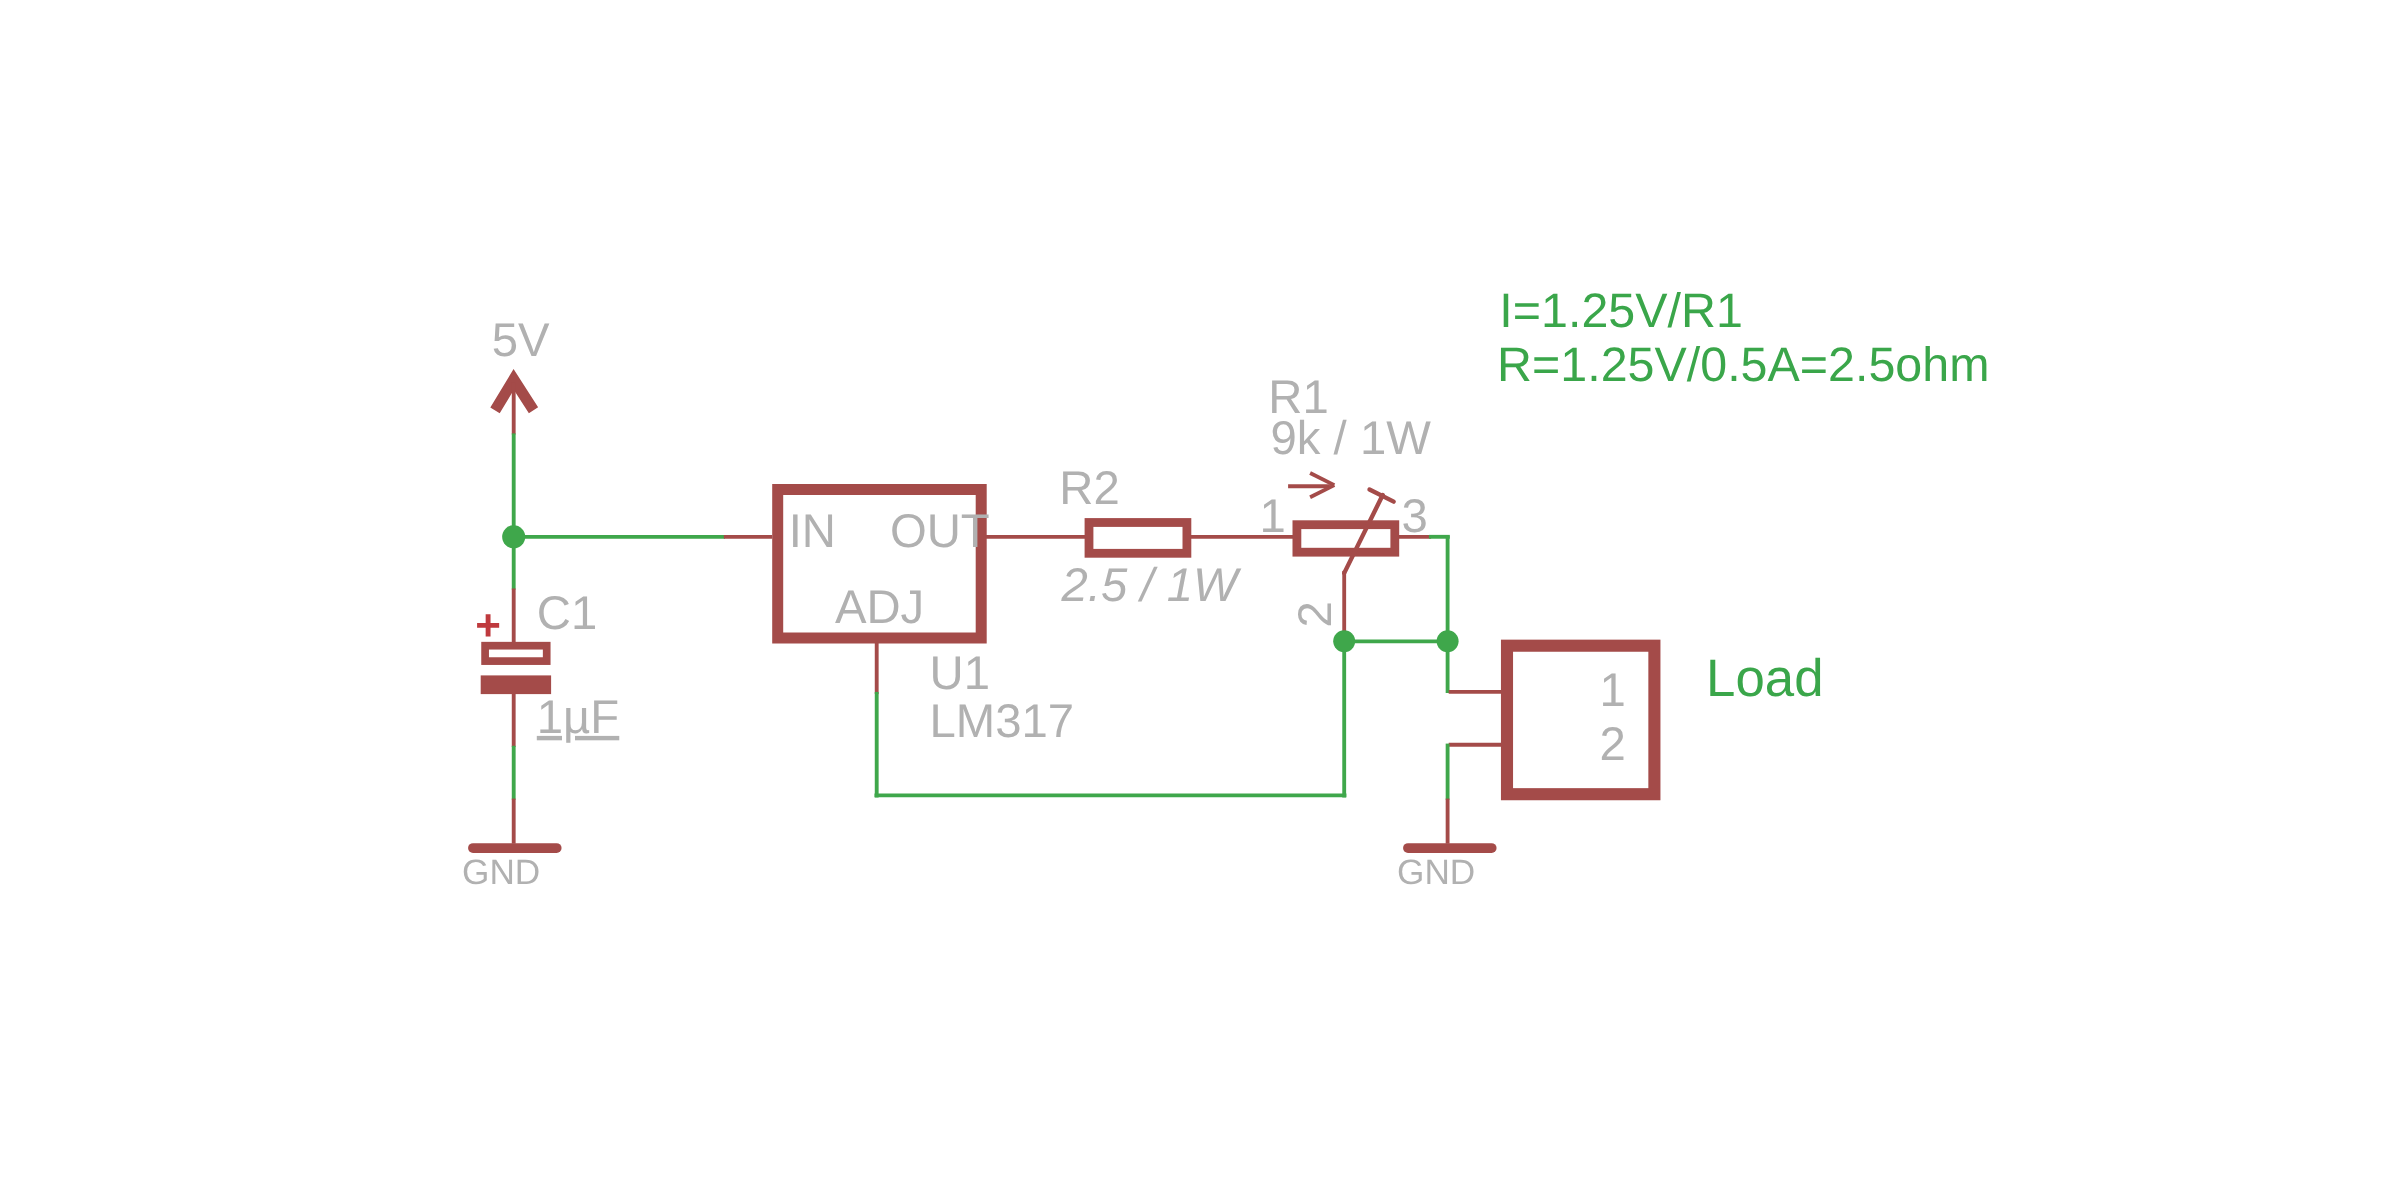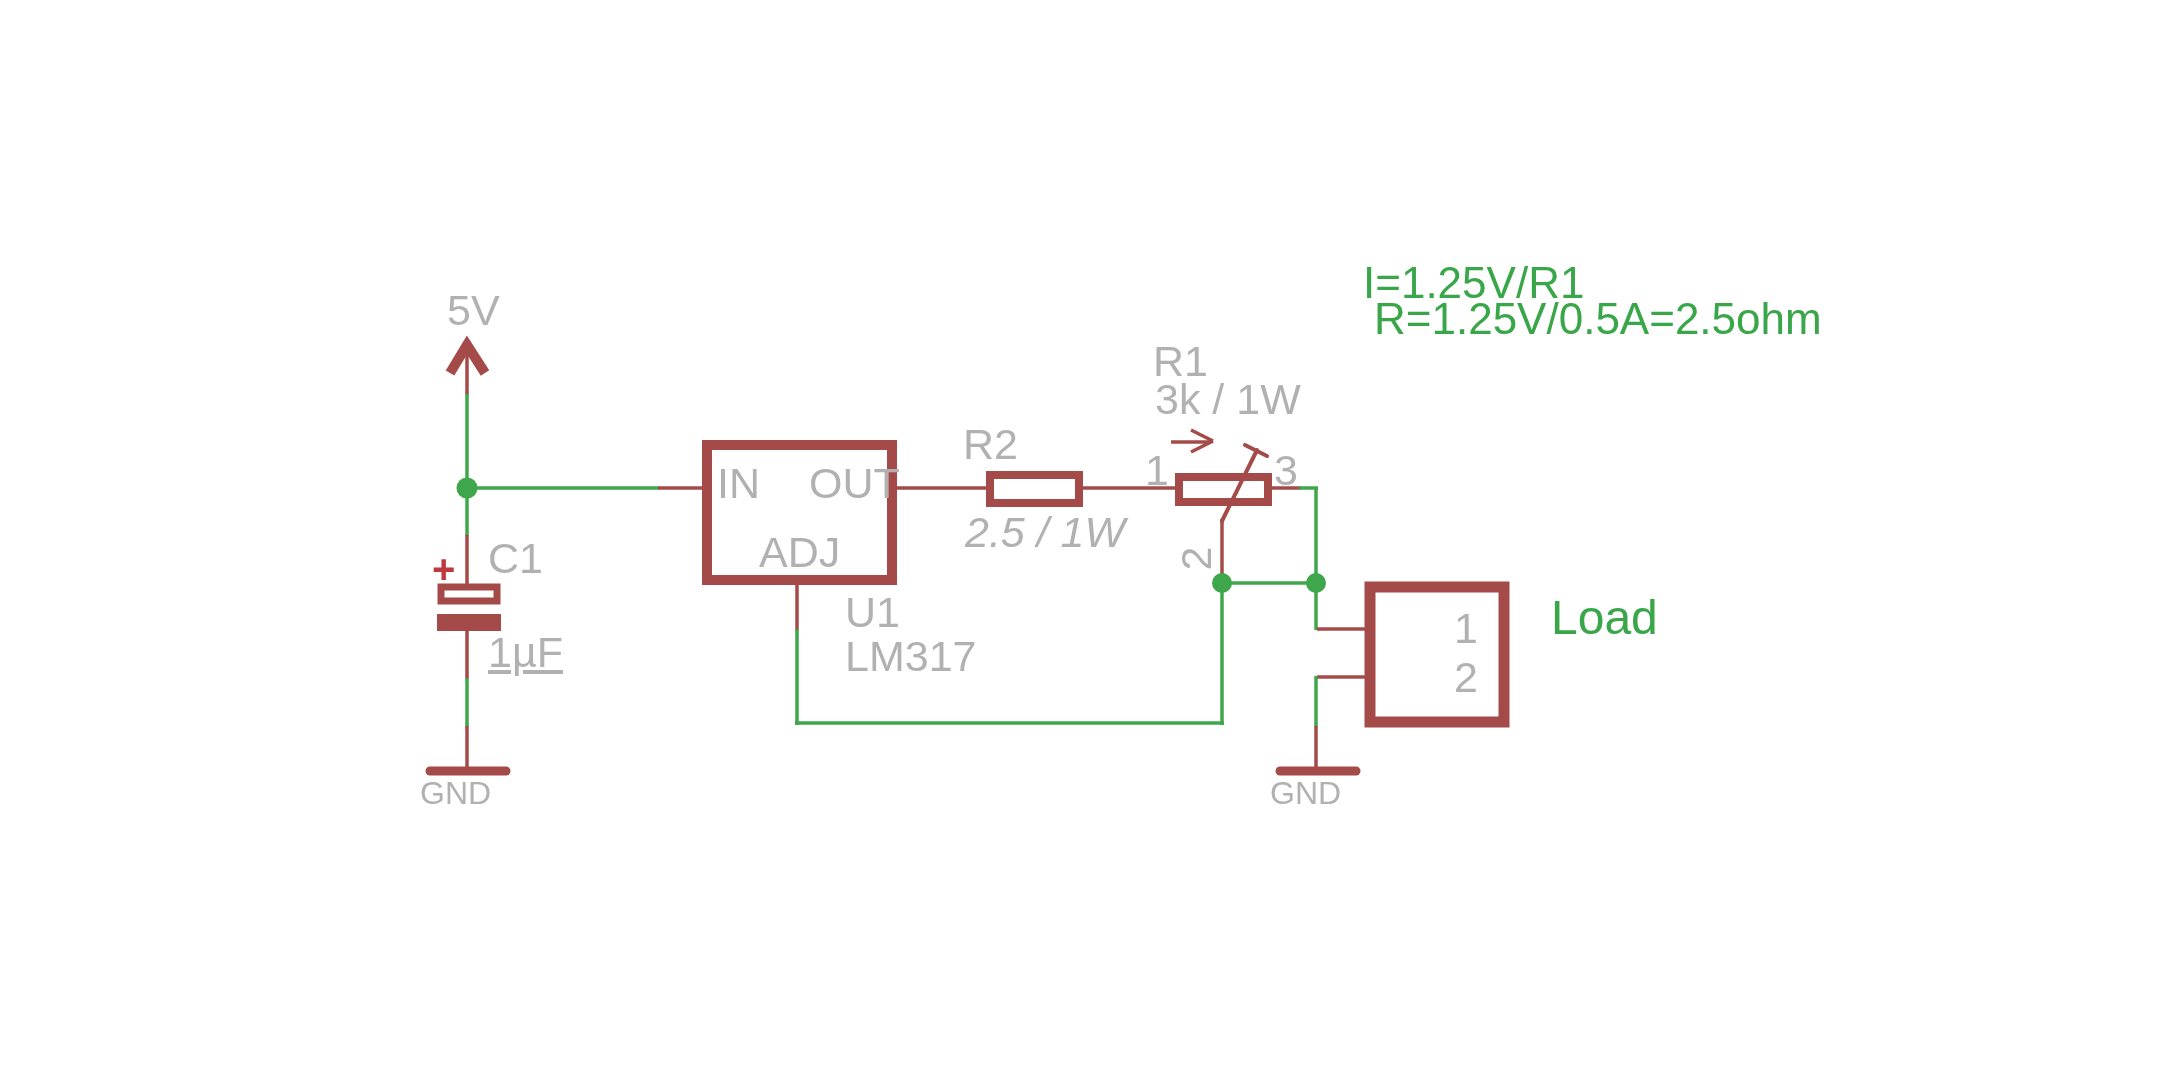--- a/index.html
+++ b/index.html
@@ -112,26 +112,26 @@
   <div class="lbl" style="left:717px;top:461px;">IN</div>
   <div class="lbl" style="left:809px;top:461px;">OUT</div>
   <div class="lbl" style="left:759px;top:530px;">ADJ</div>
   <div class="lbl" style="left:845px;top:590px;">U1</div>
   <div class="lbl" style="left:845px;top:634px;">LM317</div>
 
   <div class="lbl" style="left:963px;top:422px;">R2</div>
   <div class="lbl" style="left:965px;top:510px;font-style:italic;">2.5 / 1W</div>
 
   <div class="lbl" style="left:1153px;top:339px;">R1</div>
-  <div class="lbl" style="left:1155px;top:377px;">3k / 1W</div>
+  <div class="lbl" style="left:1155px;top:377px;">9k / 1W</div>
   <div class="lbl" style="left:1145px;top:448px;">1</div>
   <div class="lbl" style="left:1274px;top:448px;">3</div>
   <div class="lbl rot-ccw" style="left:1185px;top:536px;">2</div>
 
   <div class="lbl" style="left:1454px;top:606px;">1</div>
   <div class="lbl" style="left:1454px;top:655px;">2</div>
   <div class="lbl lbl-load" style="left:1551px;top:593px;">Load</div>
   <div class="lbl lbl-gnd" style="left:1270px;top:777px;">GND</div>
 
   <div class="lbl lbl-ann" style="left:1363px;top:260px;text-align:right;">I=1.25V/R1</div>
-  <div class="lbl lbl-ann" style="left:1361px;top:296px;margin-left:13px;">R=1.25V/0.5A=2.5ohm</div>
+  <div class="lbl lbl-ann" style="left:1361px;top:309px;">R=1.25V/0.5A=2.5ohm</div>
 
 </div>
 
 </body></html>

